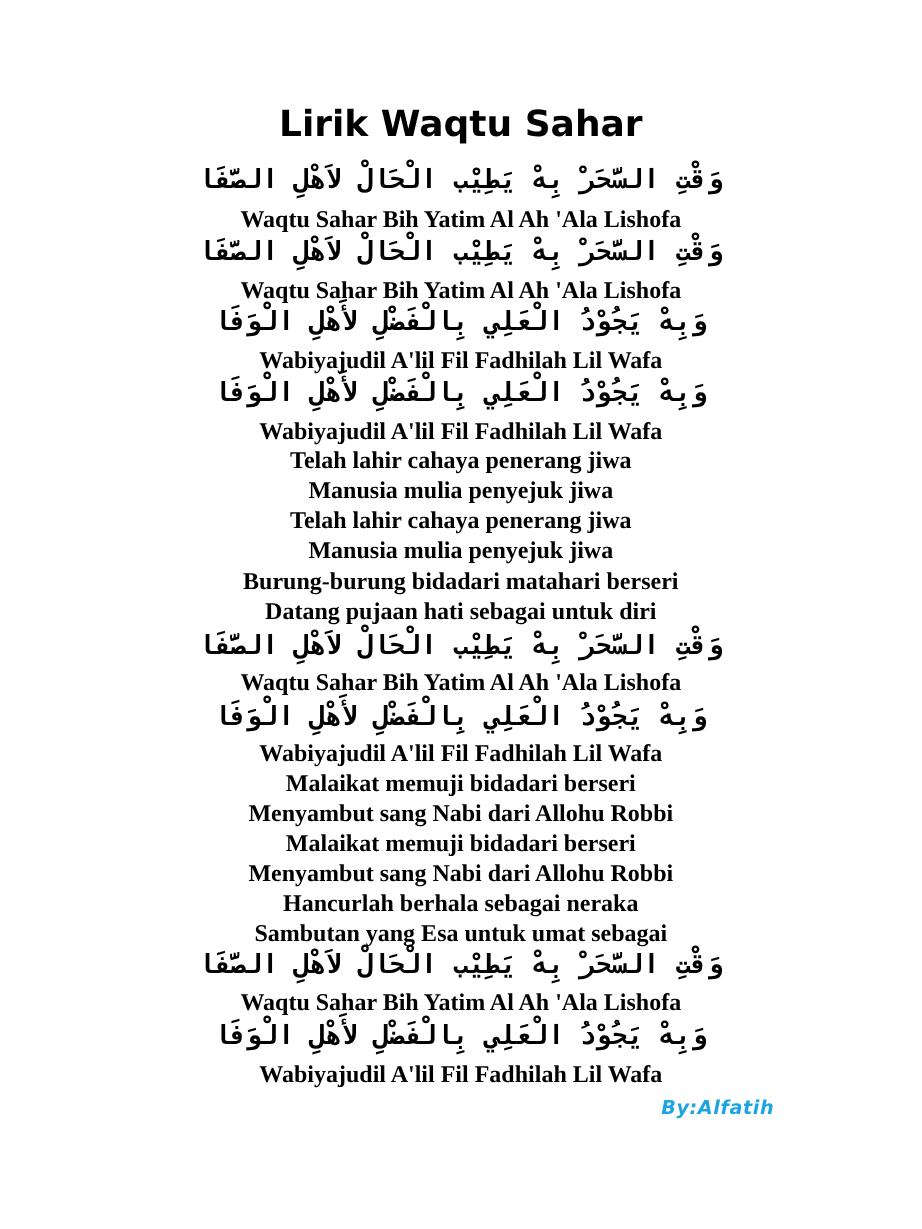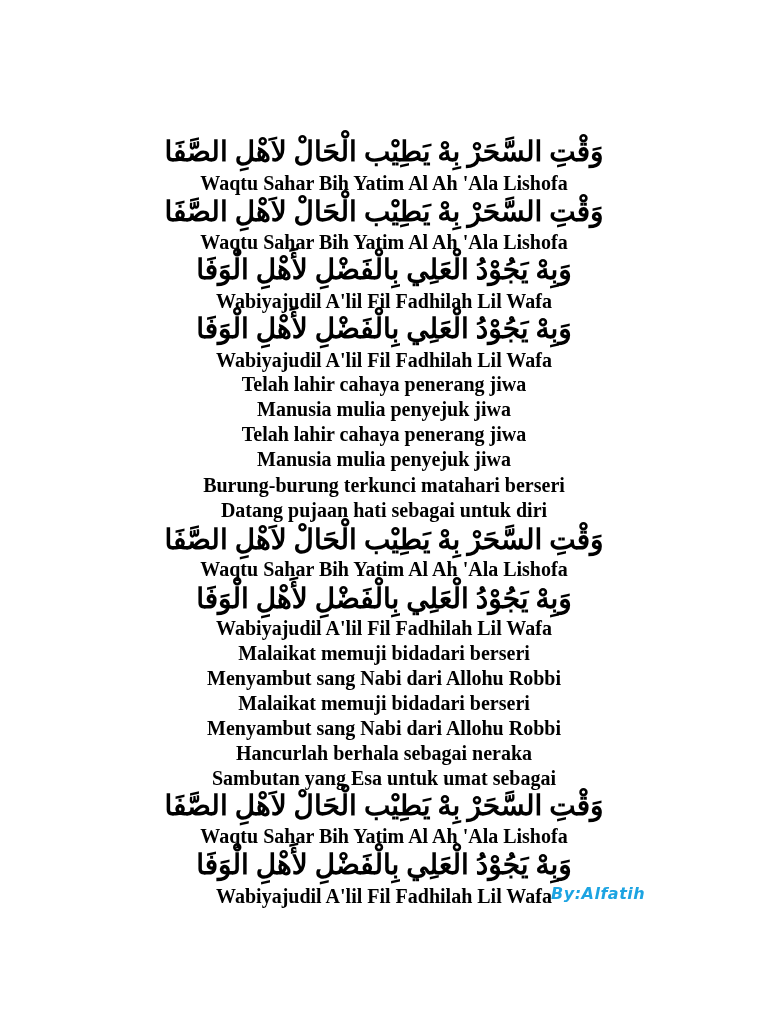--- a/index.html
+++ b/index.html
@@ -40,65 +40,66 @@
     width: 768px;
   }
   .line {
     position: absolute;
     left: 0;
     width: 768px;
     text-align: center;
     white-space: nowrap;
   }
   .arabic {
-    font-family: Liberation Serif, serif;
+    font-family: Liberation Mono, monospace;
     font-weight: bold;
-    font-size: 28px;
+    font-size: 22px;
     line-height: 36px;
     direction: rtl;
     unicode-bidi: embed;
   }
   .latin {
     font-family: Liberation Serif, serif;
     font-weight: bold;
     font-size: 20px;
     line-height: 24px;
   }
   .credit {
     position: absolute;
     left: 551px;
-    top: 884px;
+    top: 913px;
     font-family: "DejaVu Sans", sans-serif;
     font-weight: bold;
     font-style: oblique;
     font-size: 16px;
     line-height: 20px;
     color: #1da4e2;
     letter-spacing: 0.5px;
   }
 </style>
 </head>
 <body>
 
 <div class="page">
+  <h1 class="title">Lirik Waqtu Sahar</h1>
 
   <div class="lines">
     <div class="line arabic" style="top:134px">وَقْتِ السَّحَرْ بِهْ يَطِيْب الْحَالْ لاَهْلِ الصَّفَا</div>
     <div class="line latin" style="top:171px">Waqtu Sahar Bih Yatim Al Ah 'Ala Lishofa</div>
     <div class="line arabic" style="top:194px">وَقْتِ السَّحَرْ بِهْ يَطِيْب الْحَالْ لاَهْلِ الصَّفَا</div>
     <div class="line latin" style="top:230px">Waqtu Sahar Bih Yatim Al Ah 'Ala Lishofa</div>
     <div class="line arabic" style="top:252px">وَبِهْ يَجُوْدُ الْعَلِي بِالْفَضْلِ لأَهْلِ الْوَفَا</div>
     <div class="line latin" style="top:289px">Wabiyajudil A'lil Fil Fadhilah Lil Wafa</div>
     <div class="line arabic" style="top:311px">وَبِهْ يَجُوْدُ الْعَلِي بِالْفَضْلِ لأَهْلِ الْوَفَا</div>
     <div class="line latin" style="top:348px">Wabiyajudil A'lil Fil Fadhilah Lil Wafa</div>
     <div class="line latin" style="top:372px">Telah lahir cahaya penerang jiwa</div>
     <div class="line latin" style="top:397px">Manusia mulia penyejuk jiwa</div>
     <div class="line latin" style="top:422px">Telah lahir cahaya penerang jiwa</div>
     <div class="line latin" style="top:447px">Manusia mulia penyejuk jiwa</div>
-    <div class="line latin" style="top:473px">Burung-burung terkunci matahari berseri</div>
+    <div class="line latin" style="top:473px">Burung-burung bidadari matahari berseri</div>
     <div class="line latin" style="top:498px">Datang pujaan hati sebagai untuk diri</div>
     <div class="line arabic" style="top:522px">وَقْتِ السَّحَرْ بِهْ يَطِيْب الْحَالْ لاَهْلِ الصَّفَا</div>
     <div class="line latin" style="top:557px">Waqtu Sahar Bih Yatim Al Ah 'Ala Lishofa</div>
     <div class="line arabic" style="top:581px">وَبِهْ يَجُوْدُ الْعَلِي بِالْفَضْلِ لأَهْلِ الْوَفَا</div>
     <div class="line latin" style="top:616px">Wabiyajudil A'lil Fil Fadhilah Lil Wafa</div>
     <div class="line latin" style="top:641px">Malaikat memuji bidadari berseri</div>
     <div class="line latin" style="top:666px">Menyambut sang Nabi dari Allohu Robbi</div>
     <div class="line latin" style="top:691px">Malaikat memuji bidadari berseri</div>
     <div class="line latin" style="top:716px">Menyambut sang Nabi dari Allohu Robbi</div>
     <div class="line latin" style="top:741px">Hancurlah berhala sebagai neraka</div>

